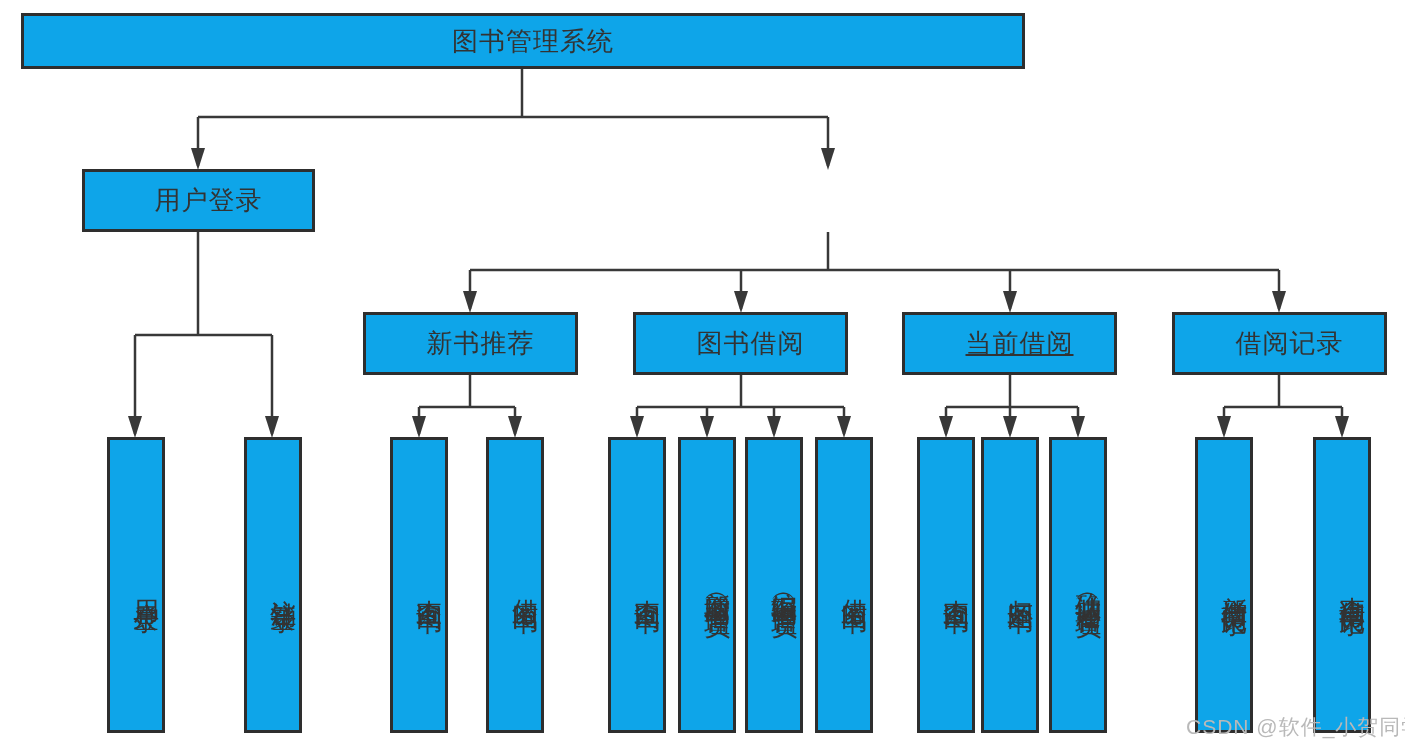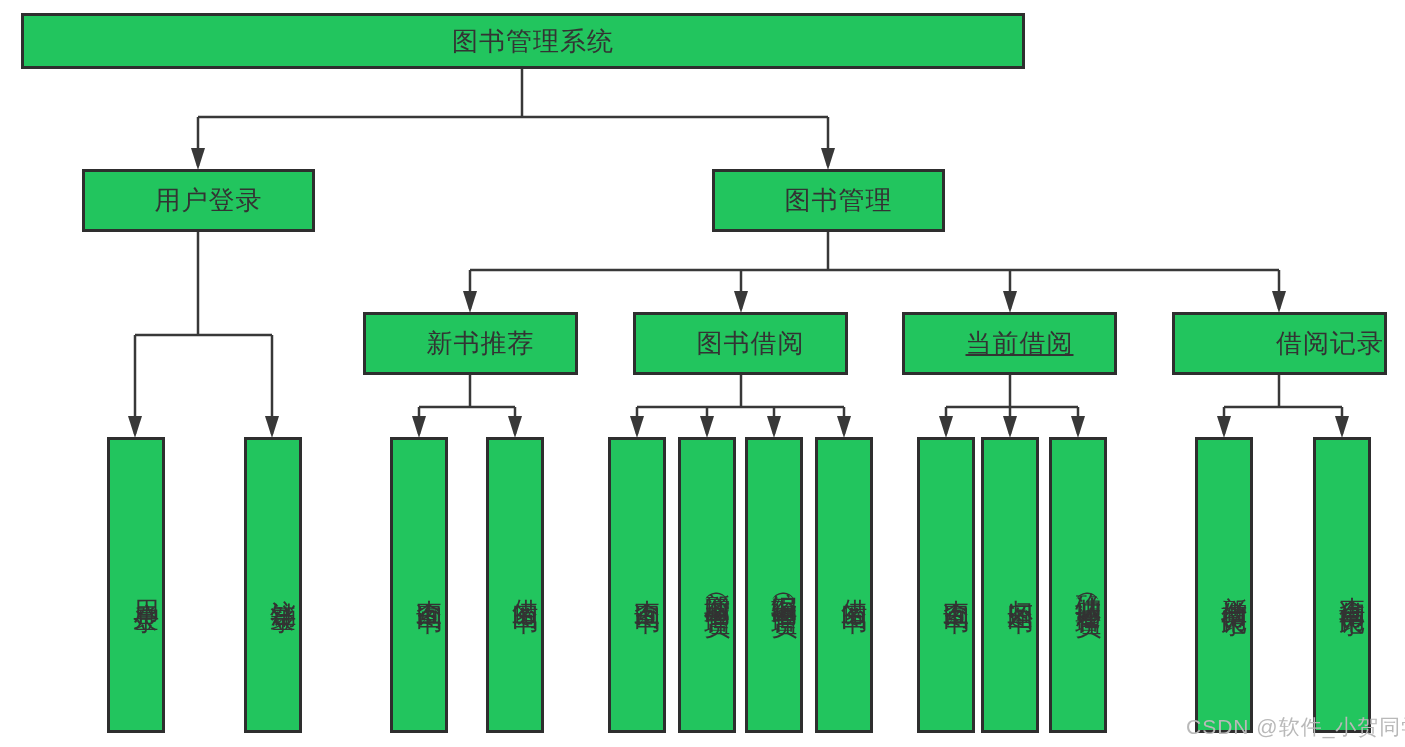--- a/index.html
+++ b/index.html
@@ -19,21 +19,21 @@
     position: absolute;
     left: 0; top: 0;
     width: 1405px;
     height: 747px;
     pointer-events: none;
   }
   .node {
     position: absolute;
     box-sizing: border-box;
     border: 3px solid #2e2e2e;
-    background: #22c55e;
+    background: #0ea5e9;
     display: flex;
     align-items: center;
     justify-content: center;
     color: #333333;
     font-size: 26px;
     letter-spacing: 1px;
     z-index: 2;
     padding-left: 20px;
   }
   .hnode { height: 63px; }
@@ -135,34 +135,31 @@
     </g>
   </svg>
 
   <div class="node root-node">
     <span>图书管理系统</span>
   </div>
 
   <div class="node hnode" style="left:82px; top:169px; width:233px;">
     <span>用户登录</span>
   </div>
-  <div class="node hnode" style="left:712px; top:169px; width:233px;">
-    <span>图书管理</span>
-  </div>
 
   <div class="node hnode" style="left:633px; top:312px; width:215px;">
     <span>图书借阅</span>
   </div>
   <div class="node hnode" style="left:363px; top:312px; width:215px;">
     <span>新书推荐</span>
   </div>
   <div class="node hnode" style="left:902px; top:312px; width:215px;text-decoration:underline;">
     <span>当前借阅</span>
   </div>
-  <div class="node hnode" style="left:1172px; top:312px; width:215px;justify-content:flex-end;">
+  <div class="node hnode" style="left:1172px; top:312px; width:215px;">
     <span>借阅记录</span>
   </div>
 
   <div class="node leaf" style="left:107px;">
     <span class="vtext">用户登录</span>
   </div>
   <div class="node leaf" style="left:244px;">
     <span class="vtext">注销登录</span>
   </div>
 

